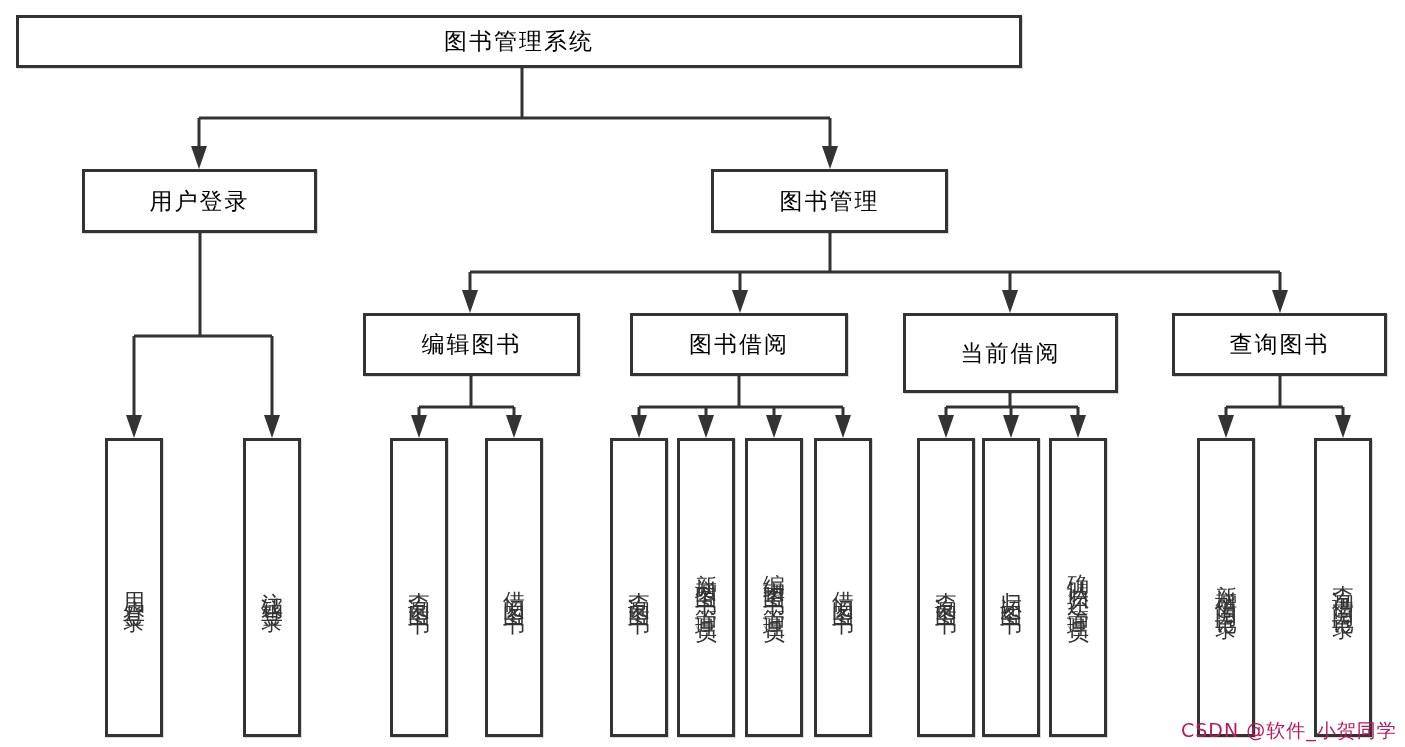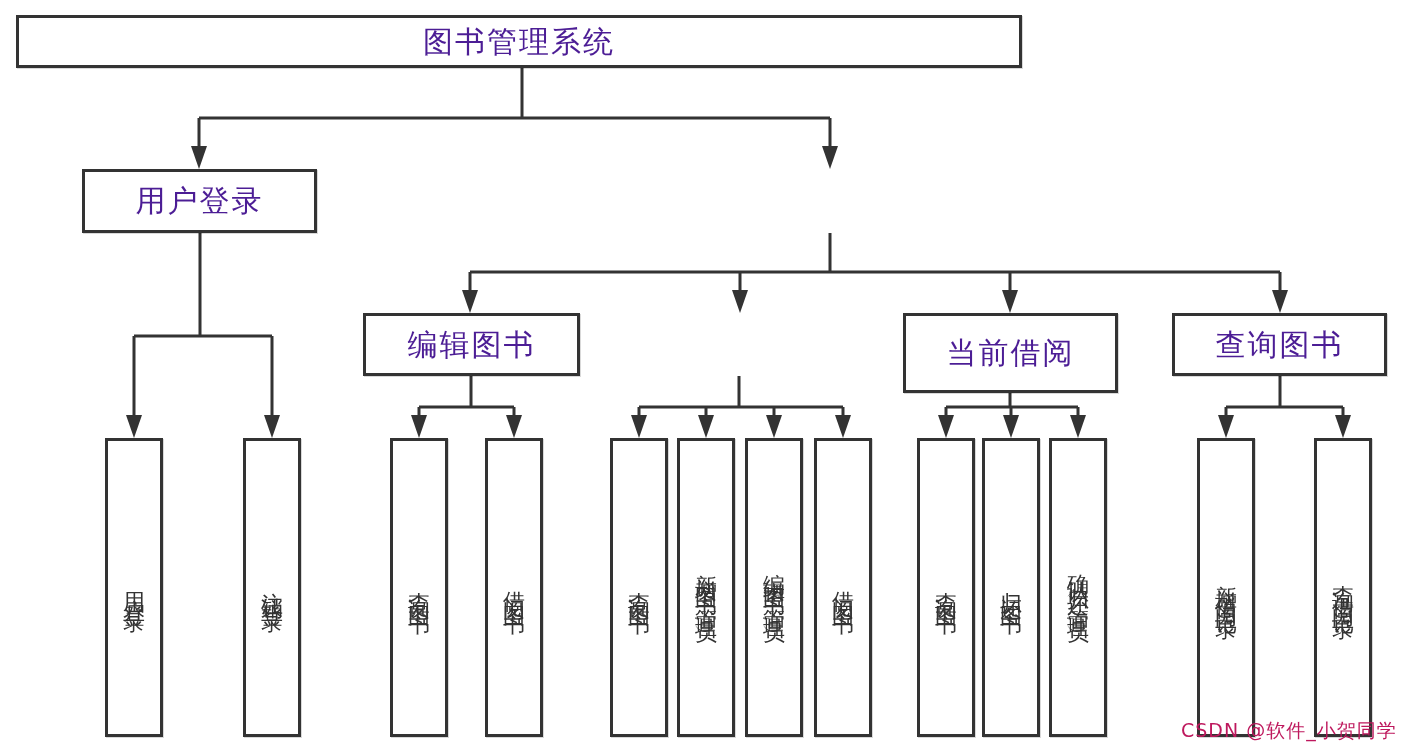--- a/index.html
+++ b/index.html
@@ -26,22 +26,22 @@
     box-sizing: border-box;
     border: 3px solid #333333;
     background: #ffffff;
     display: flex;
     align-items: center;
     justify-content: center;
     z-index: 2;
     box-shadow: 1px 1px 0 rgba(0,0,0,0.15);
   }
   .lbl {
-    font-size: 30px;
-    color: #4c1d95;
+    font-size: 23px;
+    color: #000000;
     letter-spacing: 2px;
     white-space: nowrap;
     line-height: 1;
   }
   .vlbl {
     writing-mode: vertical-rl;
     text-orientation: mixed;
     font-size: 22px;
     color: #333333;
     letter-spacing: 7px;
@@ -97,23 +97,29 @@
     </g>
   </svg>
 
   <div class="box" style="left:16px;top:15px;width:1006px;height:53px">
     <span class="lbl">图书管理系统</span>
   </div>
 
   <div class="box" style="left:82px;top:169px;width:235px;height:64px">
     <span class="lbl">用户登录</span>
   </div>
+  <div class="box" style="left:711px;top:169px;width:237px;height:64px">
+    <span class="lbl">图书管理</span>
+  </div>
 
   <div class="box" style="left:363px;top:313px;width:217px;height:63px">
     <span class="lbl">编辑图书</span>
+  </div>
+  <div class="box" style="left:630px;top:313px;width:218px;height:63px">
+    <span class="lbl">图书借阅</span>
   </div>
   <div class="box" style="left:903px;top:313px;width:215px;height:80px">
     <span class="lbl">当前借阅</span>
   </div>
   <div class="box" style="left:1172px;top:313px;width:215px;height:63px">
     <span class="lbl">查询图书</span>
   </div>
 
   <div class="box" style="left:105px;top:438px;width:58px;height:299px">
     <span class="vlbl">用户登录</span>

